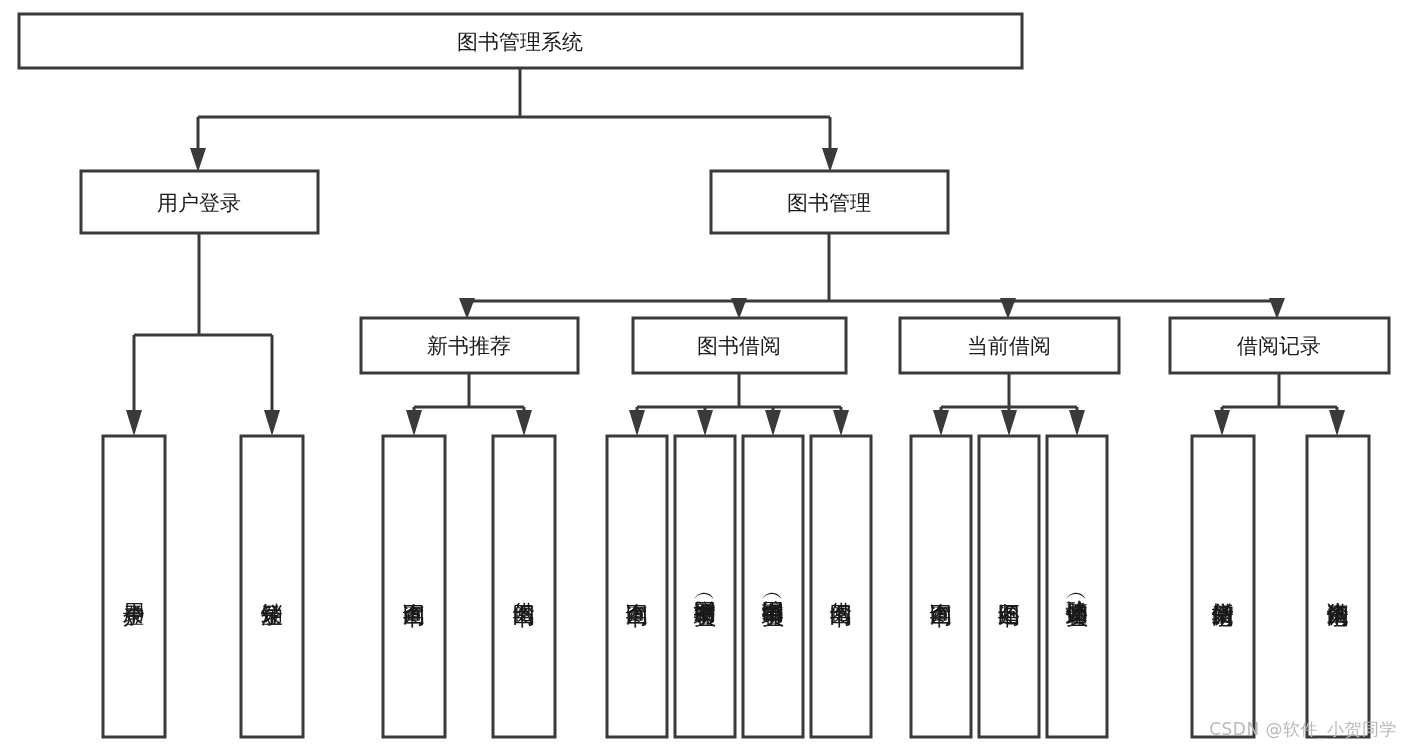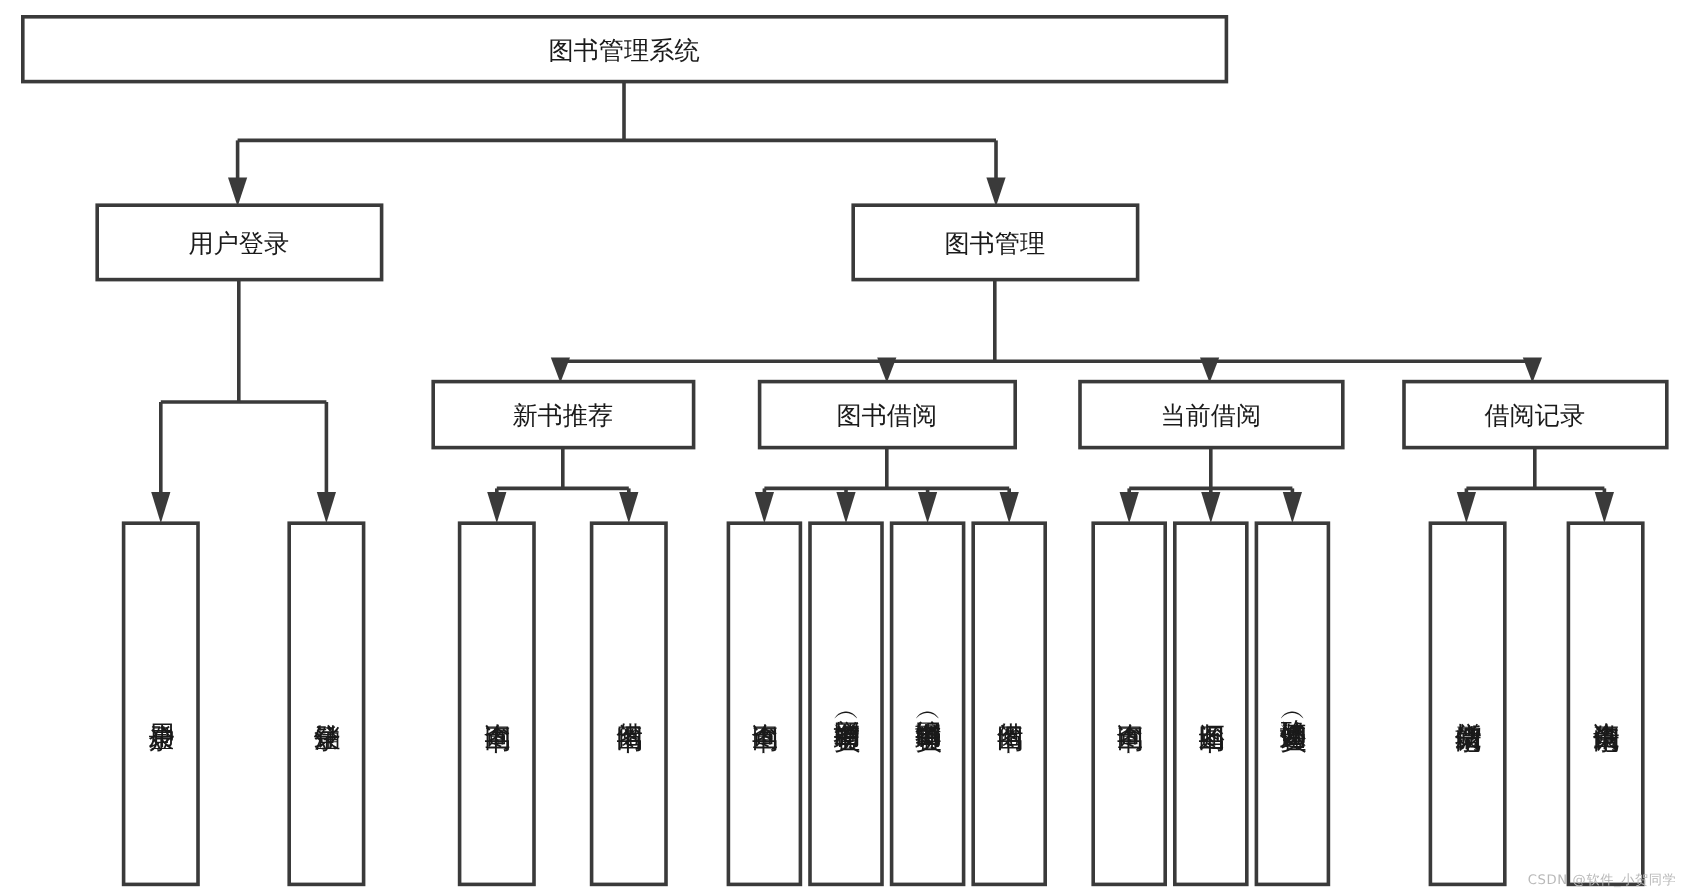--- a/index.html
+++ b/index.html
@@ -60,21 +60,21 @@
     align-items: center;
     justify-content: center;
     white-space: nowrap;
     pointer-events: none;
   }
   .watermark {
     position: absolute;
     right: 8px;
     bottom: 6px;
     font-family: "DejaVu Sans", "Liberation Sans", sans-serif;
-    font-size: 11px;
+    font-size: 17px;
     color: #b9b9b9;
     letter-spacing: 0.5px;
     white-space: nowrap;
   }
 </style>
 </head>
 <body>
 
 <div id="diagram-root">
 

